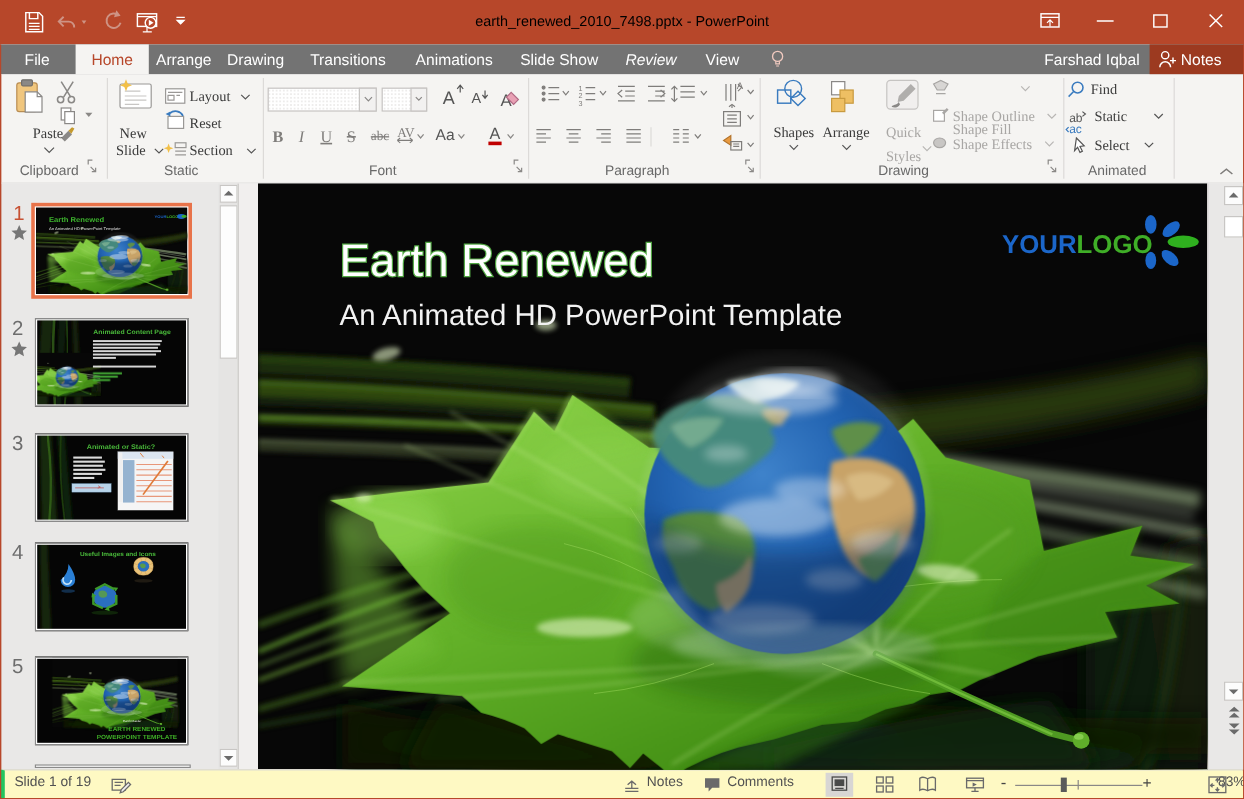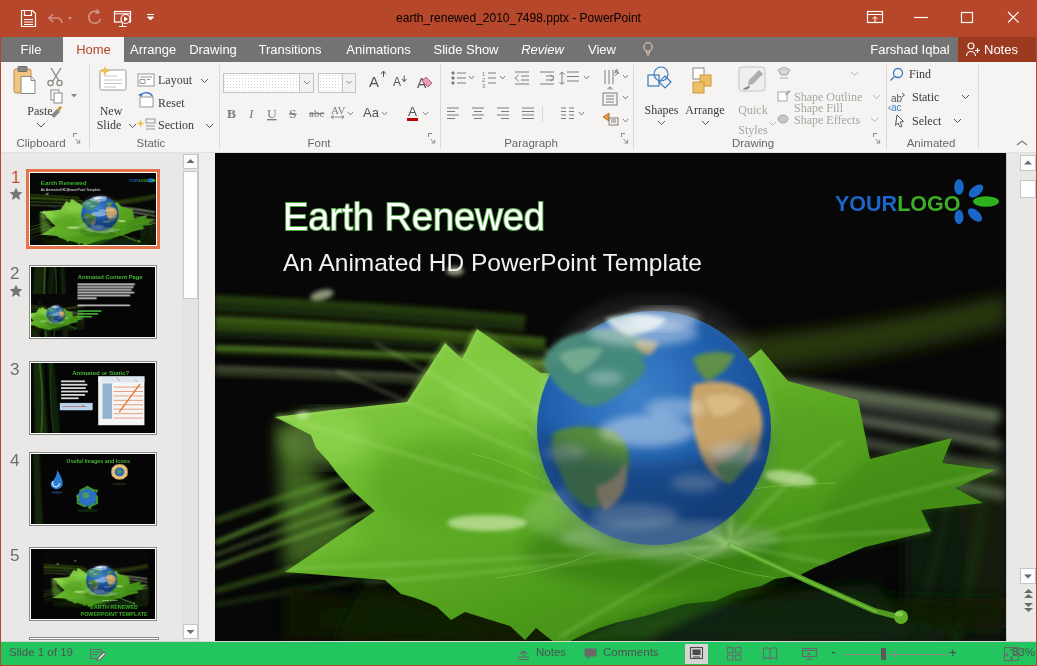--- a/index.html
+++ b/index.html
@@ -19,21 +19,21 @@
 
 #pane { left:0; top:153px; width:198px; height:488px; background:#e9e8e7; border-left:1px solid #B7472A; }
 #splitter { left:198px; top:153px; width:17px; height:488px; background:#f1efee; border-left:1px solid #c9c7c5; }
 .thumbnum { position:absolute; font-size:17px; color:#6d6d6d; }
 .thumbbox { position:absolute; width:128px; height:74px; background:#000; border:1px solid #8a8a8a; outline:1px solid #fff; outline-offset:-2px; }
 
 #editor { left:215px; top:153px; width:791px; height:488px; background:#000; }
 
 #rsb { left:1006px; top:153px; width:30px; height:488px; background:#e9e8e7; border-left:1px solid #d0cecd; }
 
-#statusbar { left:0; top:641px; width:1037px; height:24px; background:#22c55e; border-top:1px solid #d8d6d4; border-left:1px solid #22c55e; border-right:1px solid #B7472A; font-size:11.5px; color:#515151; }
+#statusbar { left:0; top:641px; width:1037px; height:24px; background:#fef9c3; border-top:1px solid #d8d6d4; border-left:4px solid #22c55e; border-right:1px solid #B7472A; font-size:11.5px; color:#515151; }
 #redbottom { left:0; top:665px; width:1037px; height:1px; background:#B7472A; }
 .sbtxt { position:absolute; top:4px; }
 </style>
 </head>
 <body>
 <div class="abs" id="titlebar">
 <svg width="1037" height="37" style="position:absolute;left:0;top:0">
 
  <g stroke="#fff" fill="none" stroke-width="1.2">
   <path d="M21.5 10.5 h11 l3 3 v13 h-14 z"></path>

